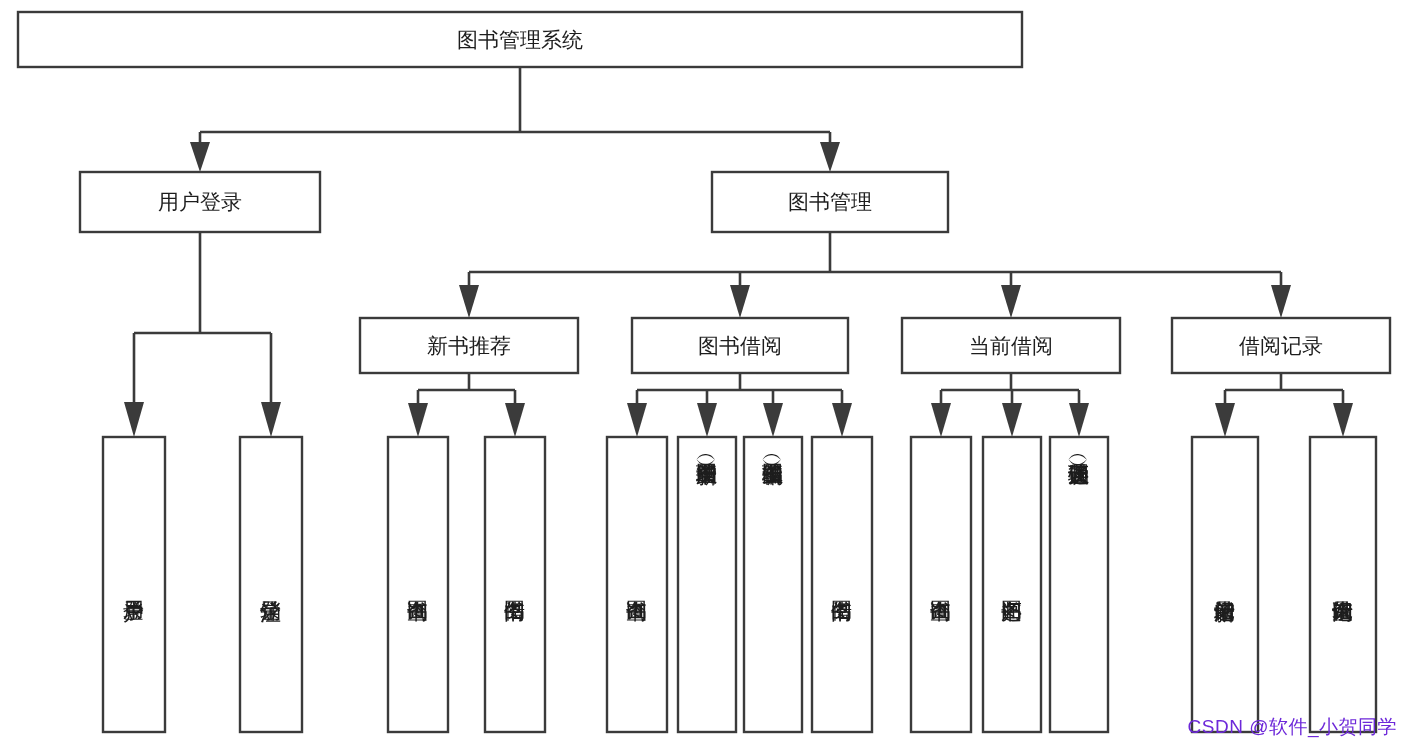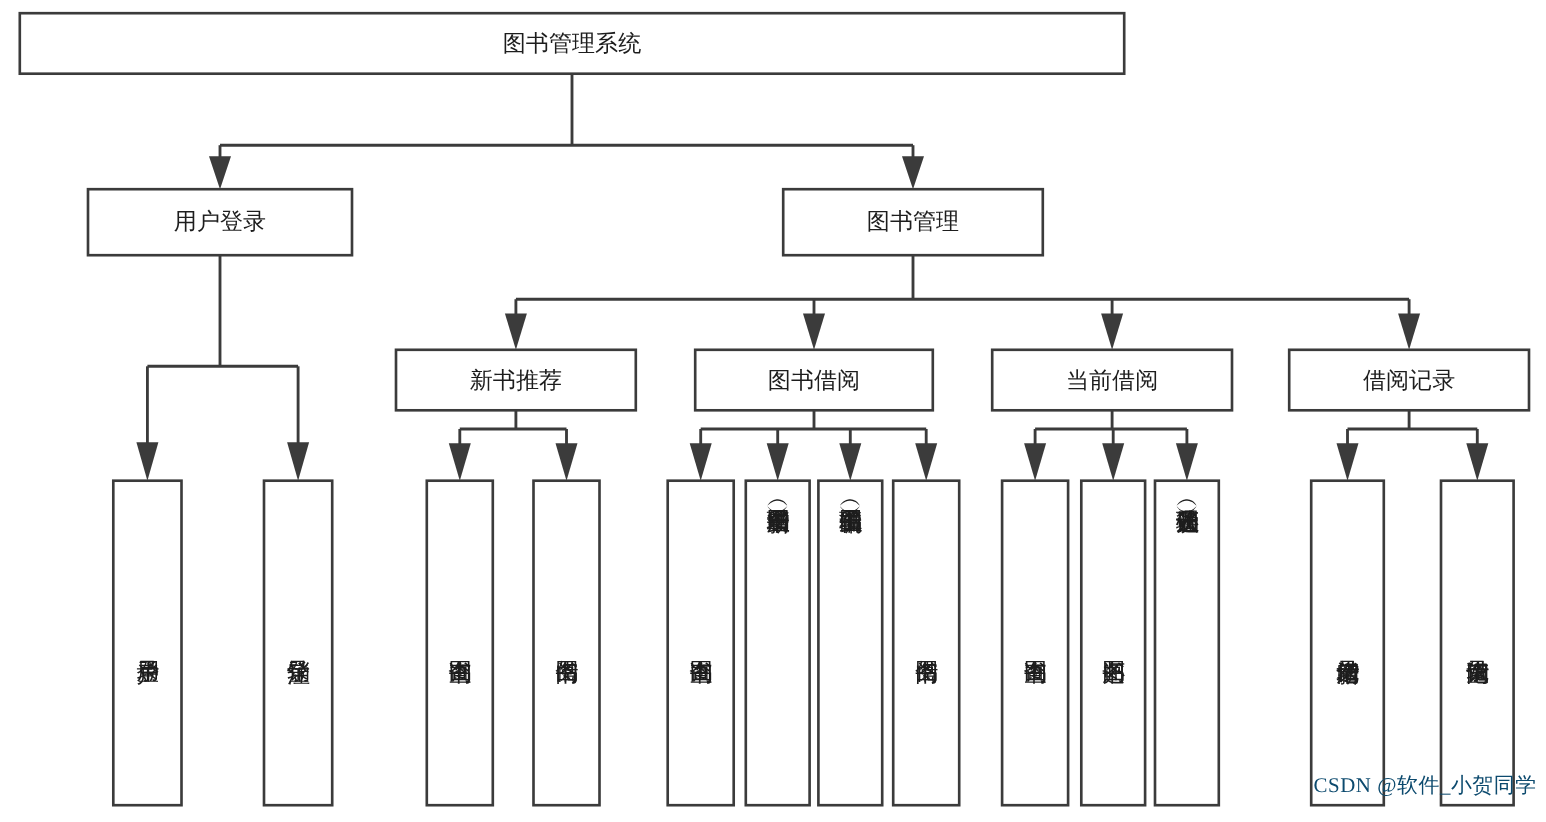--- a/index.html
+++ b/index.html
@@ -53,24 +53,24 @@
     font-family: "Liberation Sans", "DejaVu Sans", sans-serif;
     font-size: 21px;
     fill: #1d1d1d;
     writing-mode: vertical-rl;
     text-orientation: upright;
     white-space: pre;
   }
   .watermark-text {
     position: absolute;
     right: 8px;
-    bottom: 20px;
-    font-family: Liberation Serif, serif;
+    bottom: 7px;
+    font-family: Liberation Sans, sans-serif;
     font-size: 19px;
-    color: #0c4a6e;
+    color: #6d28d9;
     letter-spacing: 0.5px;
     user-select: none;
     white-space: nowrap;
   }
 </style>
 </head>
 <body>
 
 <div id="diagram-root">
 

